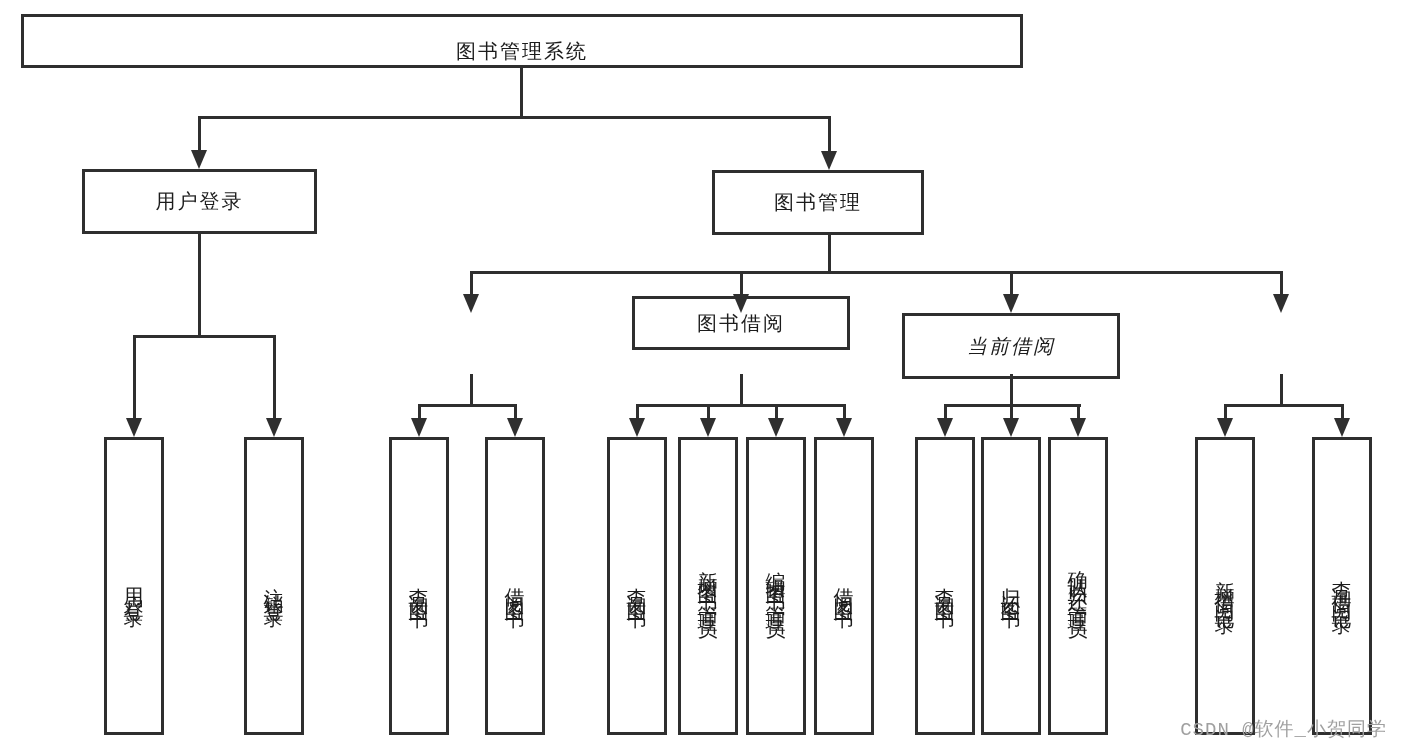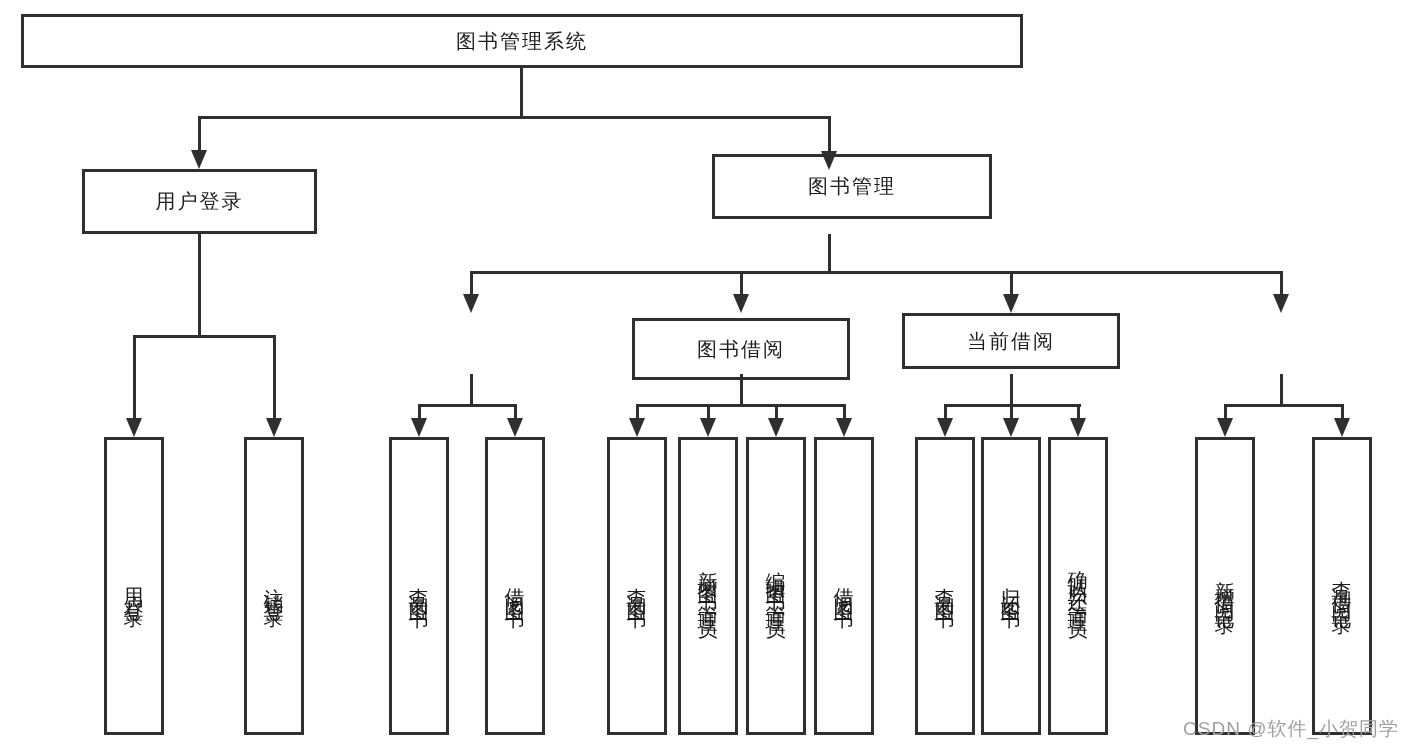--- a/index.html
+++ b/index.html
@@ -53,50 +53,51 @@
     position: absolute;
     width: 0;
     height: 0;
     border-left: 8px solid transparent;
     border-right: 8px solid transparent;
     border-top: 19px solid #2f2f2f;
   }
   .watermark {
     position: absolute;
     top: 716px;
-    right: 6px;
+    right: 18px;
     font-size: 19px;
     color: #a0a0a0;
     letter-spacing: 1px;
     white-space: nowrap;
+    font-family: Liberation Mono, monospace;
   }
 </style>
 </head>
 <body>
 
 <div id="canvas">
 
-  <div class="node" style="left:21px; top:14px; width:1002px; height:54px;">
+  <div class="node" style="left:21px; top:14px; width:1002px; height:54px;align-items:flex-end;">
     <span class="hlabel">图书管理系统</span>
   </div>
 
   <div class="node" style="left:82px; top:169px; width:235px; height:65px;">
     <span class="hlabel">用户登录</span>
   </div>
 
-  <div class="node" style="left:712px; top:154px; width:280px; height:65px;">
+  <div class="node" style="left:712px; top:170px; width:212px; height:65px;">
     <span class="hlabel">图书管理</span>
   </div>
 
 
-  <div class="node" style="left:632px; top:318px; width:218px; height:62px;">
+  <div class="node" style="left:632px; top:296px; width:218px; height:54px;">
     <span class="hlabel">图书借阅</span>
   </div>
 
-  <div class="node" style="left:902px; top:313px; width:218px; height:56px;">
+  <div class="node" style="left:902px; top:313px; width:218px; height:66px;font-style:italic;">
     <span class="hlabel">当前借阅</span>
   </div>
 
 
   <div class="node leaf" style="left:104px;">
     <span class="vlabel">用户登录</span>
   </div>
   <div class="node leaf" style="left:244px;">
     <span class="vlabel">注销登录</span>
   </div>

